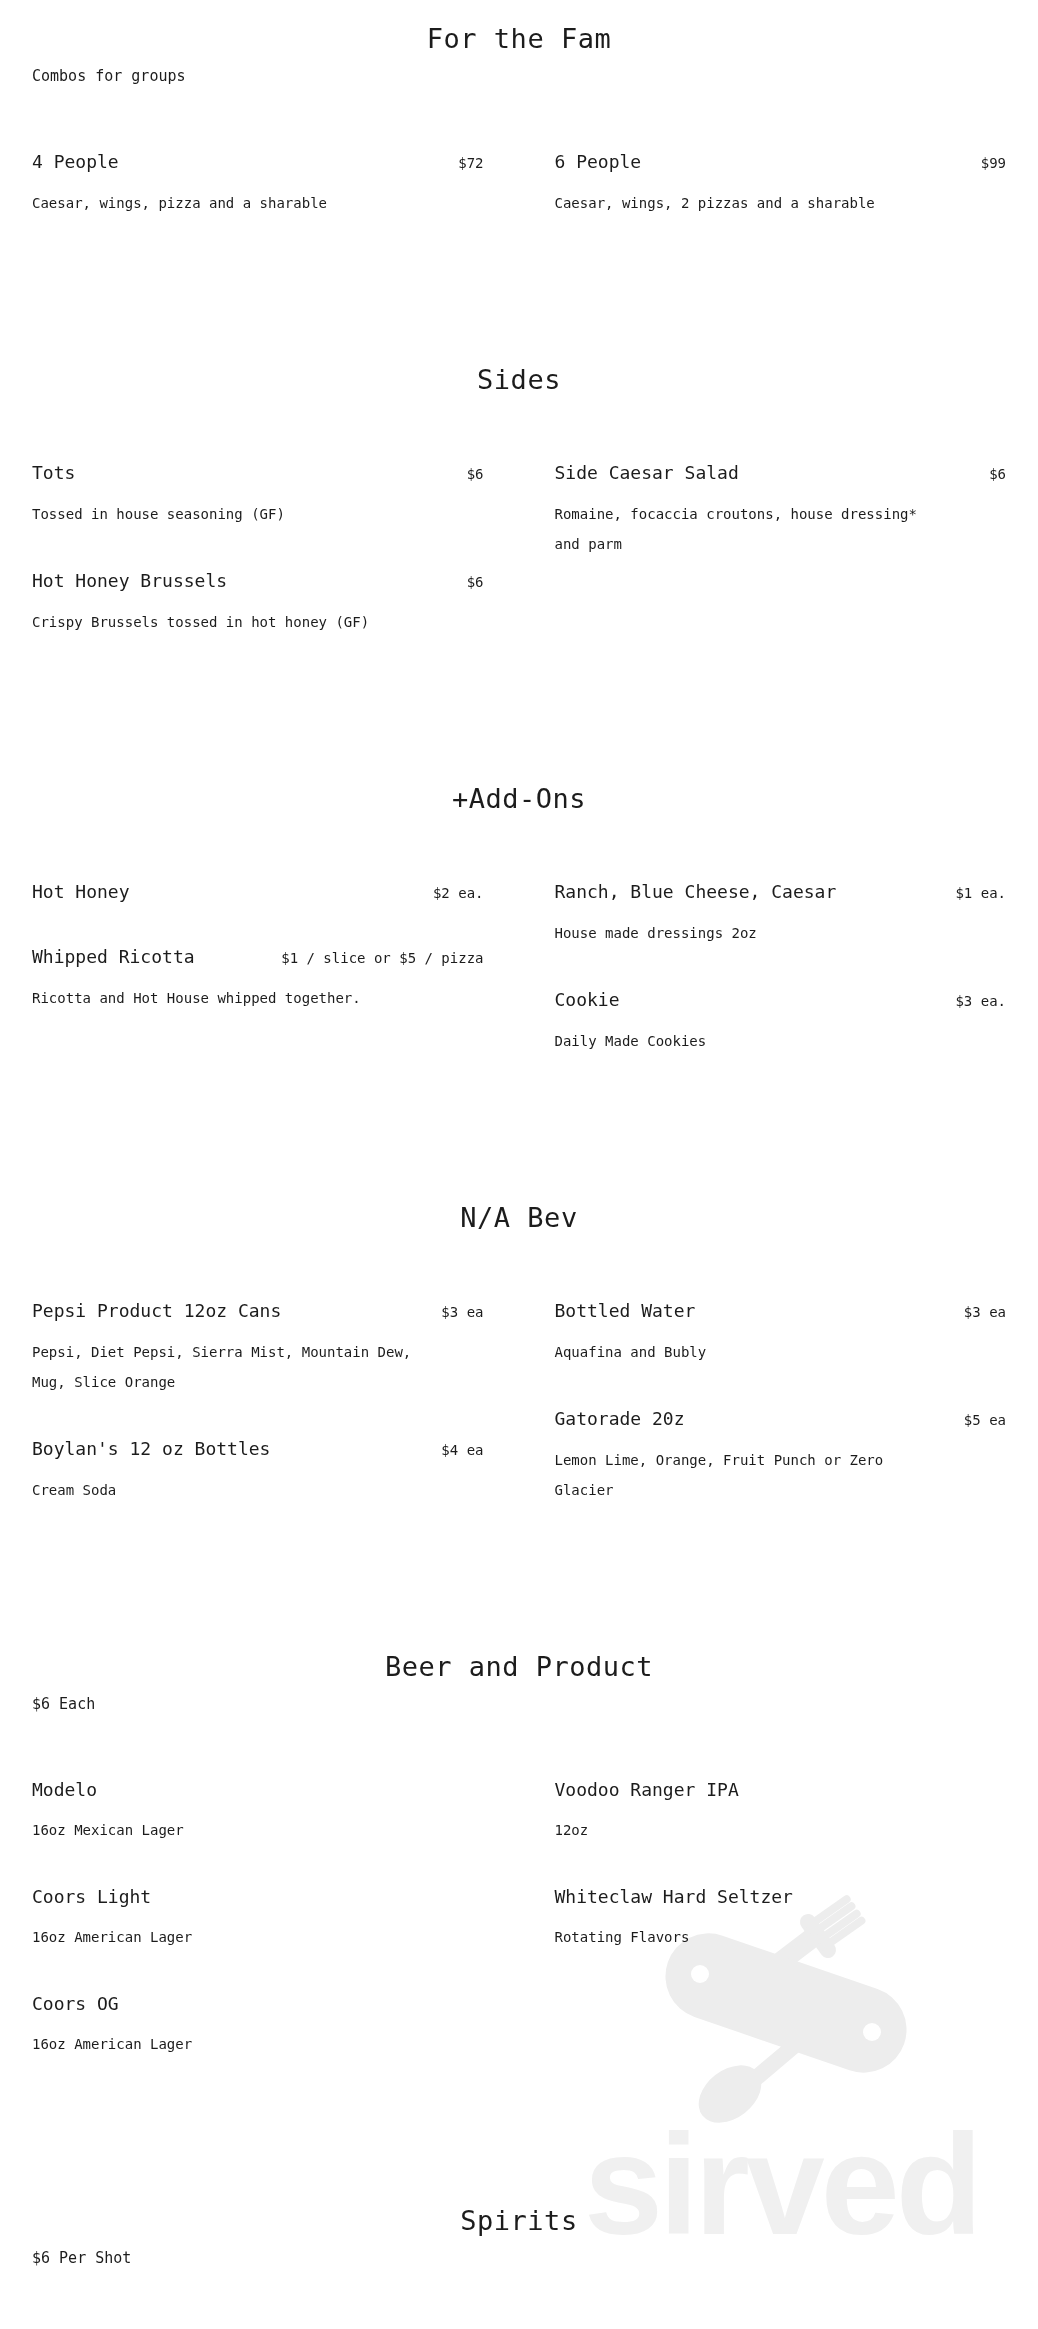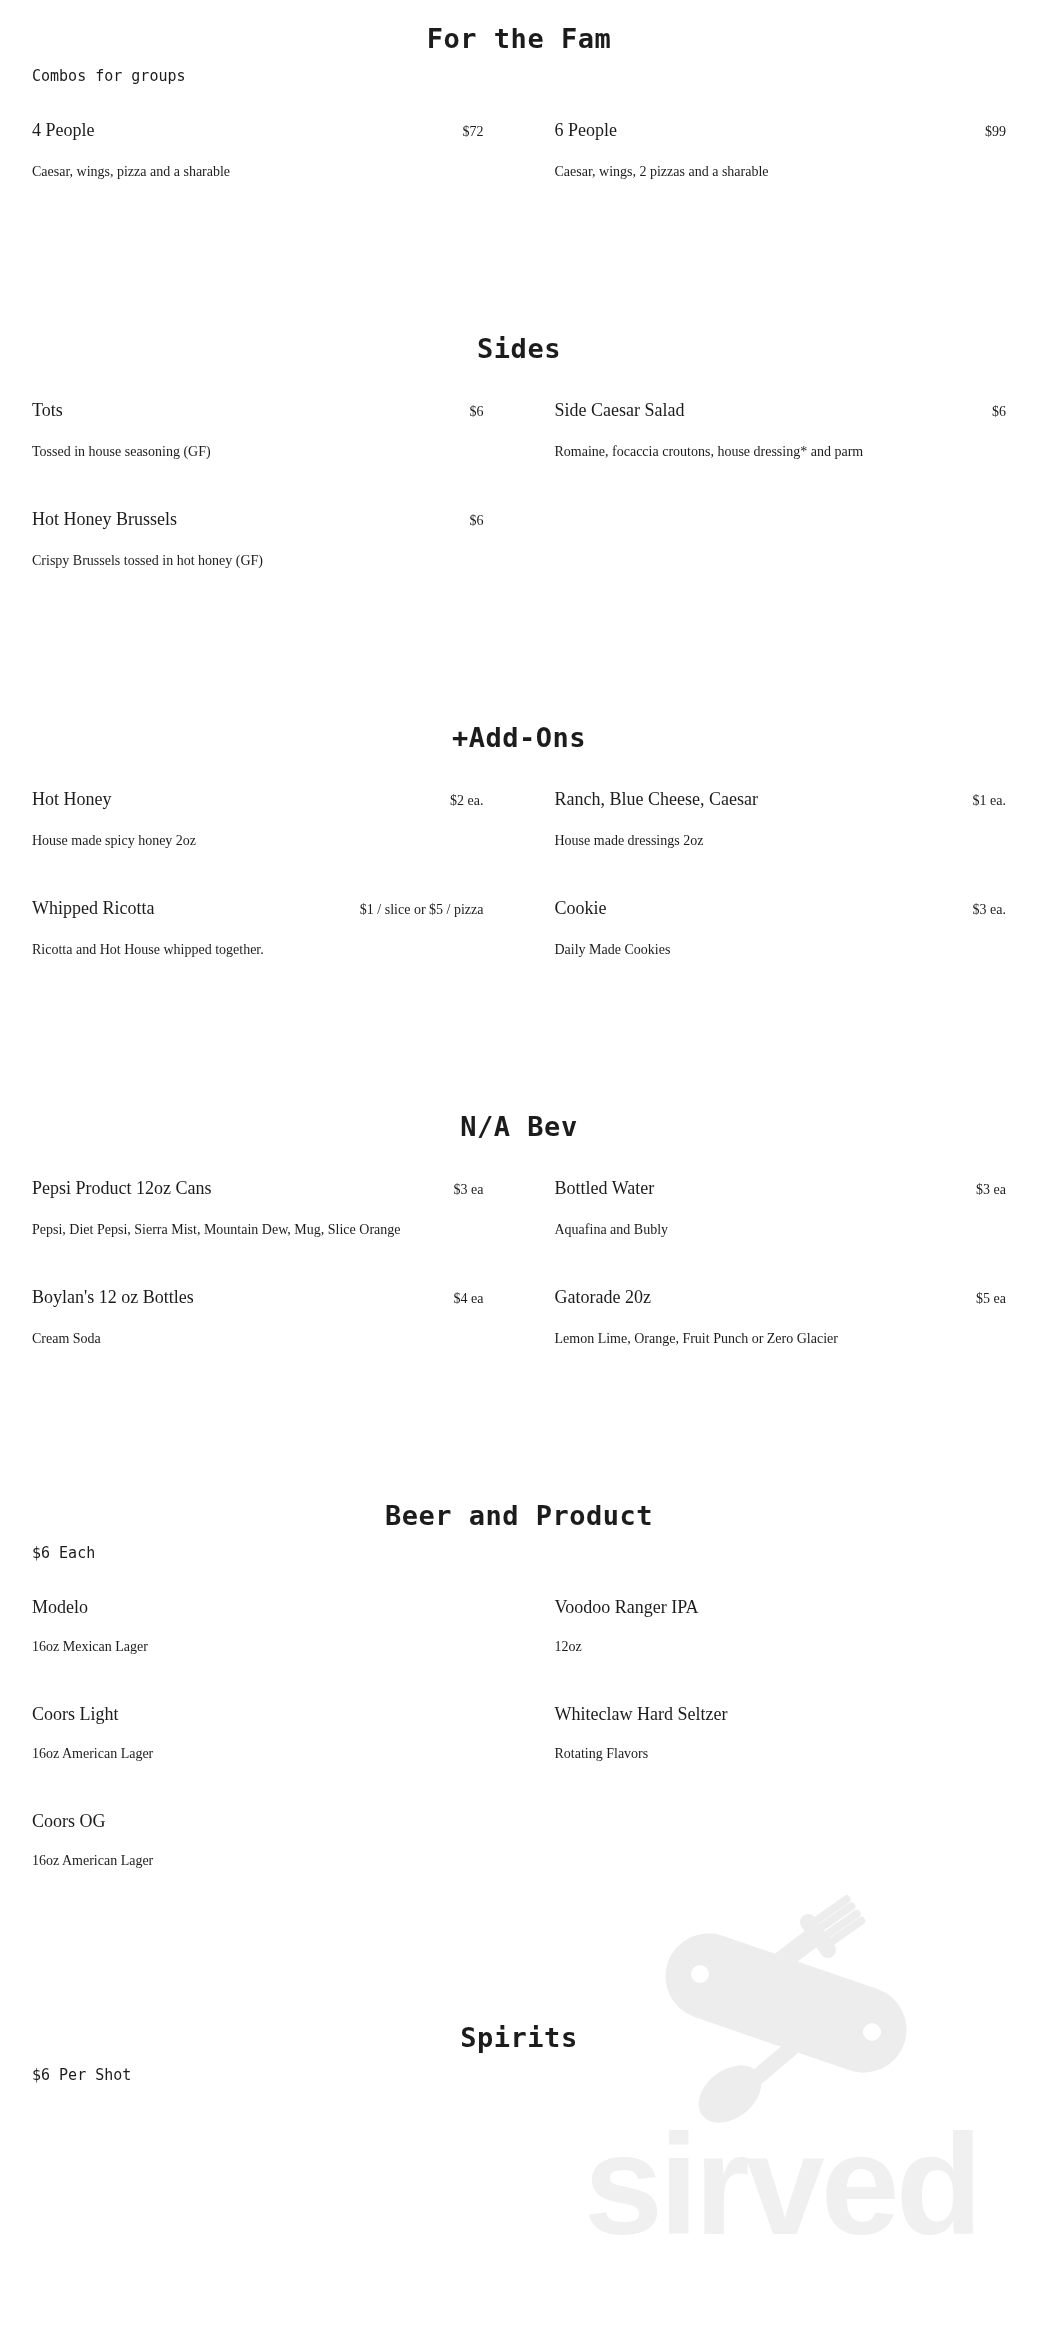--- a/index.html
+++ b/index.html
@@ -31,36 +31,35 @@
 
   
   .content { position: relative; z-index: 1; padding: 22px 32px 0 32px; }
   .section { margin-top: 105px; }
   .section:first-child { margin-top: 0; }
   .section-title {
     margin: 0;
     text-align: center;
     font-size: 27px;
     line-height: 34px;
-    font-weight: 700;
+    font-weight: 400;
     letter-spacing: 0.5px;
   }
   .section-subtitle {
     text-align: left;
     font-size: 15px;
     line-height: 20px;
     margin-top: 10px;
   }
   .section-subtitle:empty { display: none; }
   .section-items {
     display: grid;
     grid-template-columns: 1fr 1fr;
     column-gap: 71px;
-    margin-top: 32px;
-    font-family: Liberation Serif, serif;
+    margin-top: 64px;
   }
   .item { margin-bottom: 40px; }
   .item-head {
     display: flex;
     justify-content: space-between;
     align-items: baseline;
   }
   .item-name { font-size: 18px; line-height: 24px; }
   .item-price { font-size: 14px; line-height: 24px; margin-left: 12px; white-space: nowrap; }
   .item-price:empty { display: none; }
@@ -164,21 +163,20 @@
     <section class="section">
       <h2 class="section-title">+Add-Ons</h2>
 
       <div class="section-items">
         <div class="col">
           <div class="item">
             <div class="item-head">
               <span class="item-name">Hot Honey</span>
               <span class="item-price">$2 ea.</span>
             </div>
-            <p class="item-desc">House made spicy honey 2oz</p>
           </div>
           <div class="item">
             <div class="item-head">
               <span class="item-name">Whipped Ricotta</span>
               <span class="item-price">$1 / slice or $5 / pizza</span>
             </div>
             <p class="item-desc">Ricotta and Hot House whipped together.</p>
           </div>
         </div>
         <div class="col">

